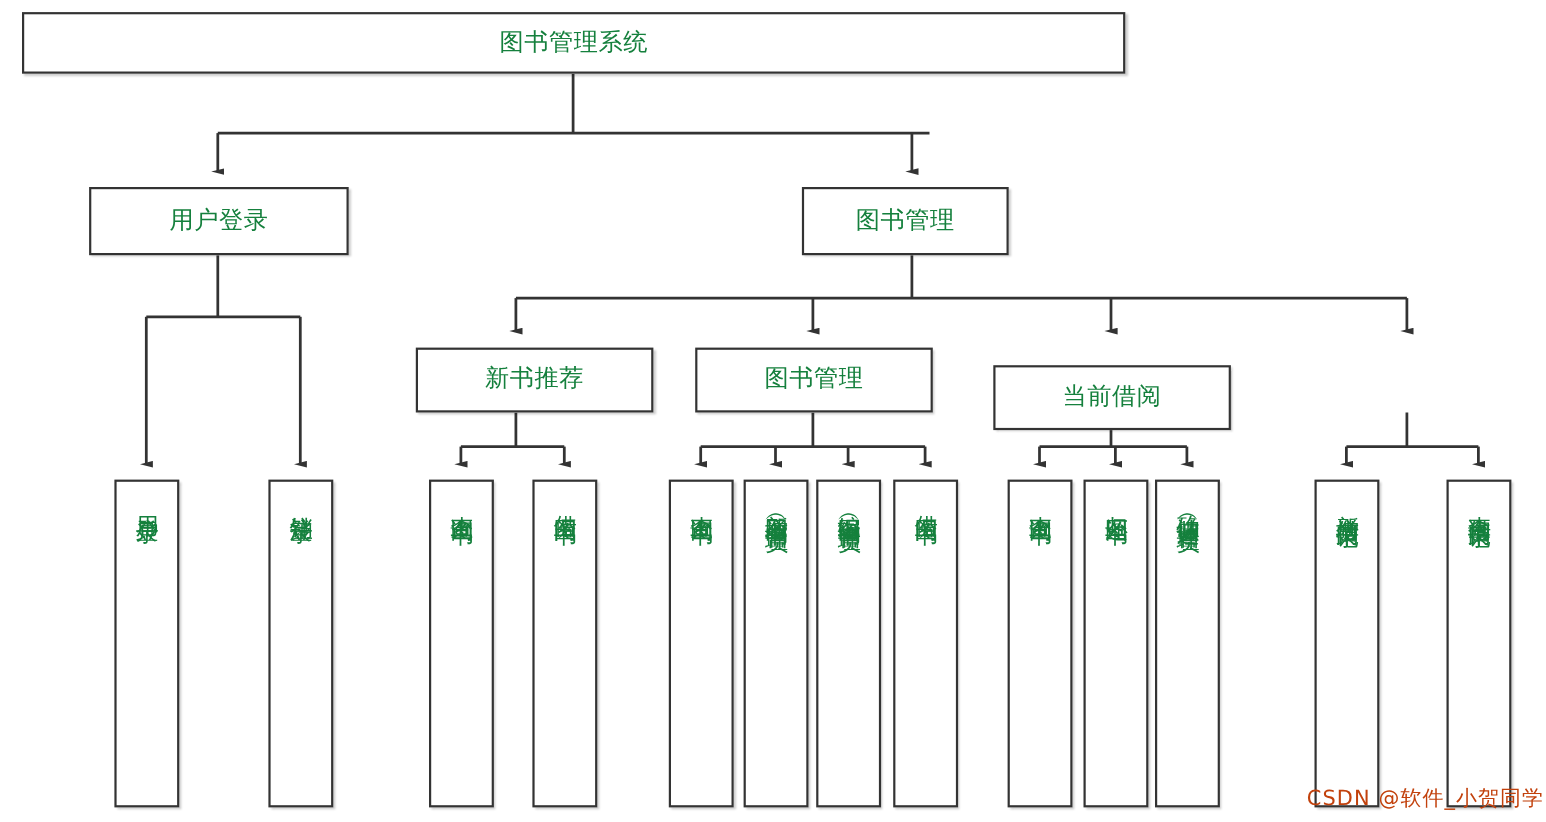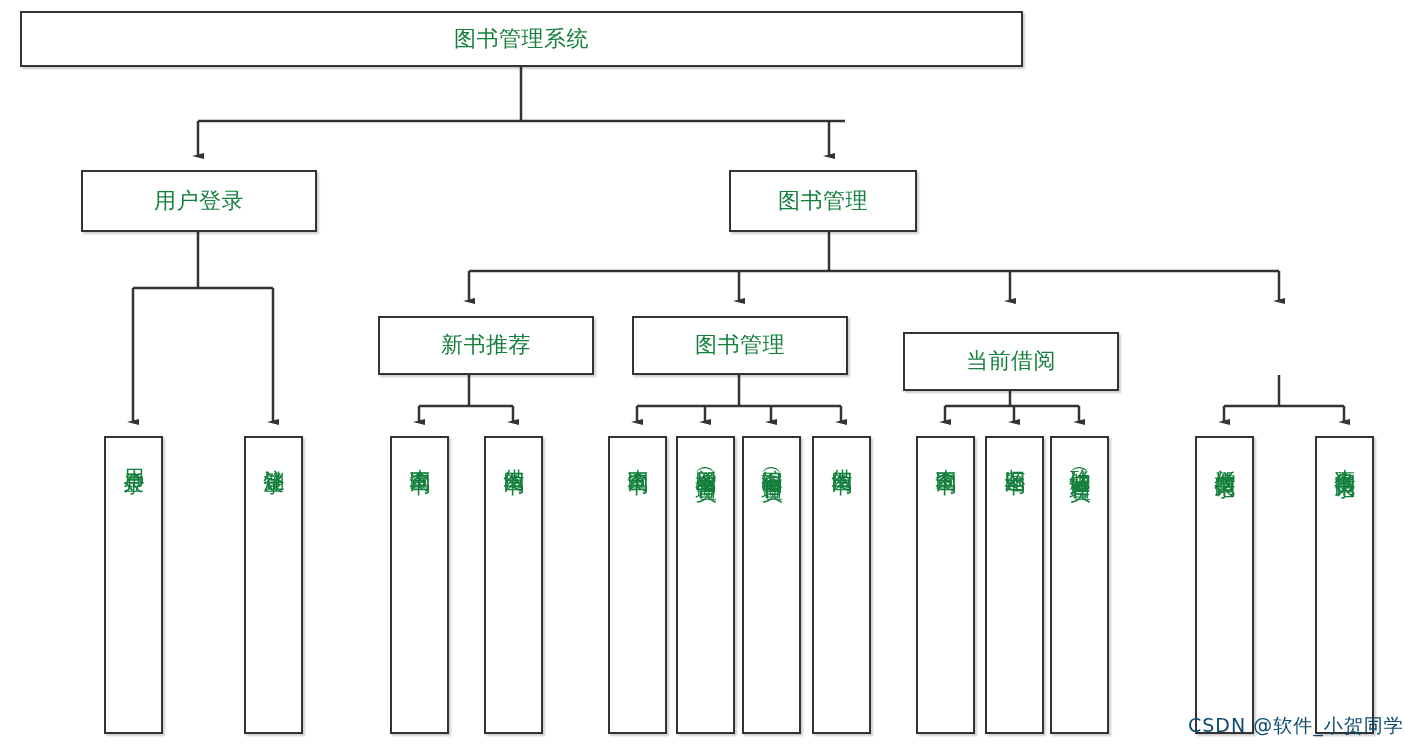--- a/index.html
+++ b/index.html
@@ -52,21 +52,21 @@
   .node-box.vertical .node-label {
     writing-mode: vertical-rl;
     text-orientation: upright;
     white-space: nowrap;
     line-height: 1.0;
     letter-spacing: 2px;
     font-size: 21px;
   }
   .watermark {
     position: absolute;
-    color: #0c4a6e;
+    color: #c2410c;
     font-size: 19px;
     letter-spacing: 1px;
     white-space: nowrap;
     font-family: "DejaVu Sans", "Liberation Sans", sans-serif;
   }
 </style>
 </head>
 <body>
 
 <div id="diagram-root">

